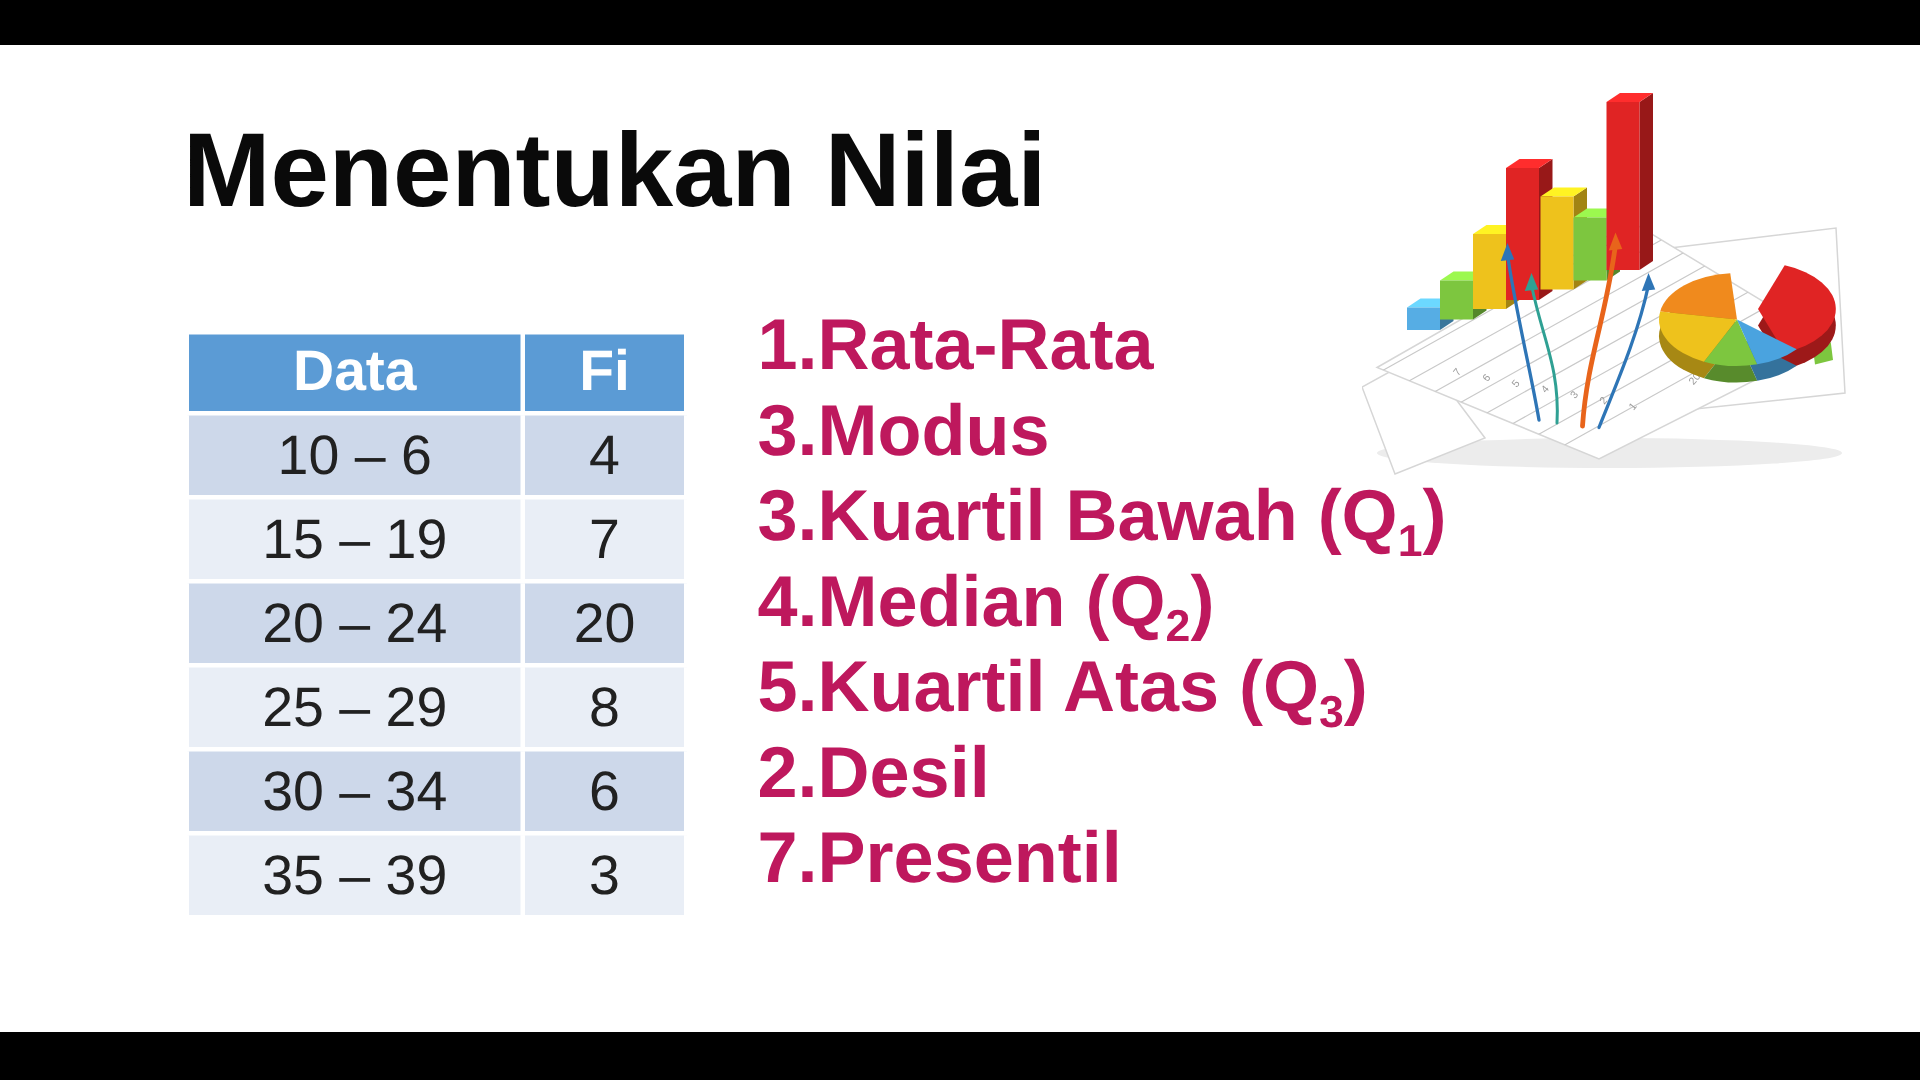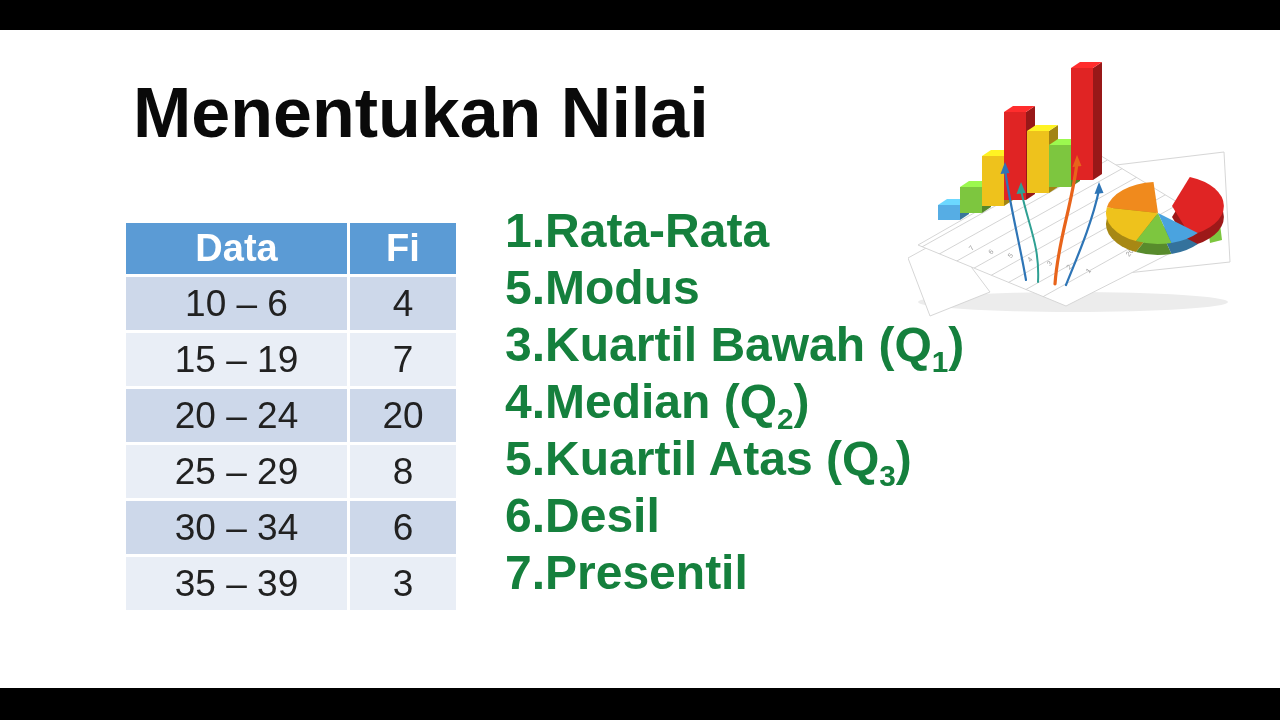--- a/index.html
+++ b/index.html
@@ -8,21 +8,21 @@
     background:#000;font-family:"Liberation Sans",sans-serif;
     --header-bg:#5b9bd5;--header-text:#ffffff;
     --row-odd:#cdd8ea;--row-even:#e9eef6;--cell-text:#212121;
   }
   .stage{position:absolute;left:0;top:0;width:1280px;height:720px;background:#000;}
   .letterbox{position:absolute;left:0;width:1280px;background:#000;}
   .letterbox.top{top:0;height:30px;}
   .letterbox.bottom{top:688px;height:32px;}
   .slide{position:absolute;left:0;top:30px;width:1280px;height:658px;background:#ffffff;}
   .title{
-    position:absolute;left:133px;top:48px;margin:0;
+    position:absolute;left:122px;top:48px;margin:0;
     font-size:70px;font-weight:700;color:#0a0a0a;line-height:1.0;white-space:nowrap;
   }
   .freq-table{
     position:absolute;left:123px;top:190px;
     border-collapse:collapse;table-layout:fixed;
   }
   .freq-table col.col-data{width:224px;}
   .freq-table col.col-fi{width:109px;}
   .freq-table th,.freq-table td{
     border:3px solid #ffffff;text-align:center;vertical-align:middle;padding:0;
@@ -33,21 +33,21 @@
   }
   .freq-table td{
     font-size:37px;font-weight:400;color:var(--cell-text);height:53px;
   }
   .freq-table tr.odd td{background:var(--row-odd);}
   .freq-table tr.even td{background:var(--row-even);}
   .measures{
     position:absolute;left:505px;top:172px;margin:0;padding:0;list-style:none;
   }
   .measures li{
-    font-size:48px;font-weight:700;color:#15803d;line-height:57px;white-space:nowrap;
+    font-size:48px;font-weight:700;color:#be185d;line-height:57px;white-space:nowrap;
   }
   .measures sub{font-size:0.62em;line-height:0;}
   .illustration{position:absolute;left:908px;top:0;}
   .ill-sheet{fill:#ffffff;stroke:#d6d6d6;stroke-width:1;}
   .ill-grid{stroke:#c9c9c9;stroke-width:0.8;fill:none;}
   .ill-tinytext{fill:#9a9a9a;font-size:7px;font-family:"Liberation Sans",sans-serif;}
 </style>
 </head>
 <body style="--header-bg: #5b9bd5; --header-text: #ffffff; --row-odd: #cdd8ea; --row-even: #e9eef6; --cell-text: #212121;">
 
@@ -91,25 +91,25 @@
           </tr>
           <tr class="even">
             <td>35 – 39</td>
             <td>3</td>
           </tr>
         </tbody>
     </table>
 
     <ol class="measures">
         <li>1.Rata-Rata</li>
-        <li>5.Modus</li>
+        <li>3.Modus</li>
         <li>3.Kuartil Bawah (Q<sub>1</sub>)</li>
         <li>4.Median (Q<sub>2</sub>)</li>
         <li>5.Kuartil Atas (Q<sub>3</sub>)</li>
-        <li>6.Desil</li>
+        <li>2.Desil</li>
         <li>7.Presentil</li>
       </ol>
 
     <svg class="illustration" width="330" height="290" viewBox="0 0 330 290">
       <defs>
         <clipPath id="sheetclip">
           <polygon points="10,215 180,118 312,198 158,276"></polygon>
         </clipPath>
       </defs>
 

